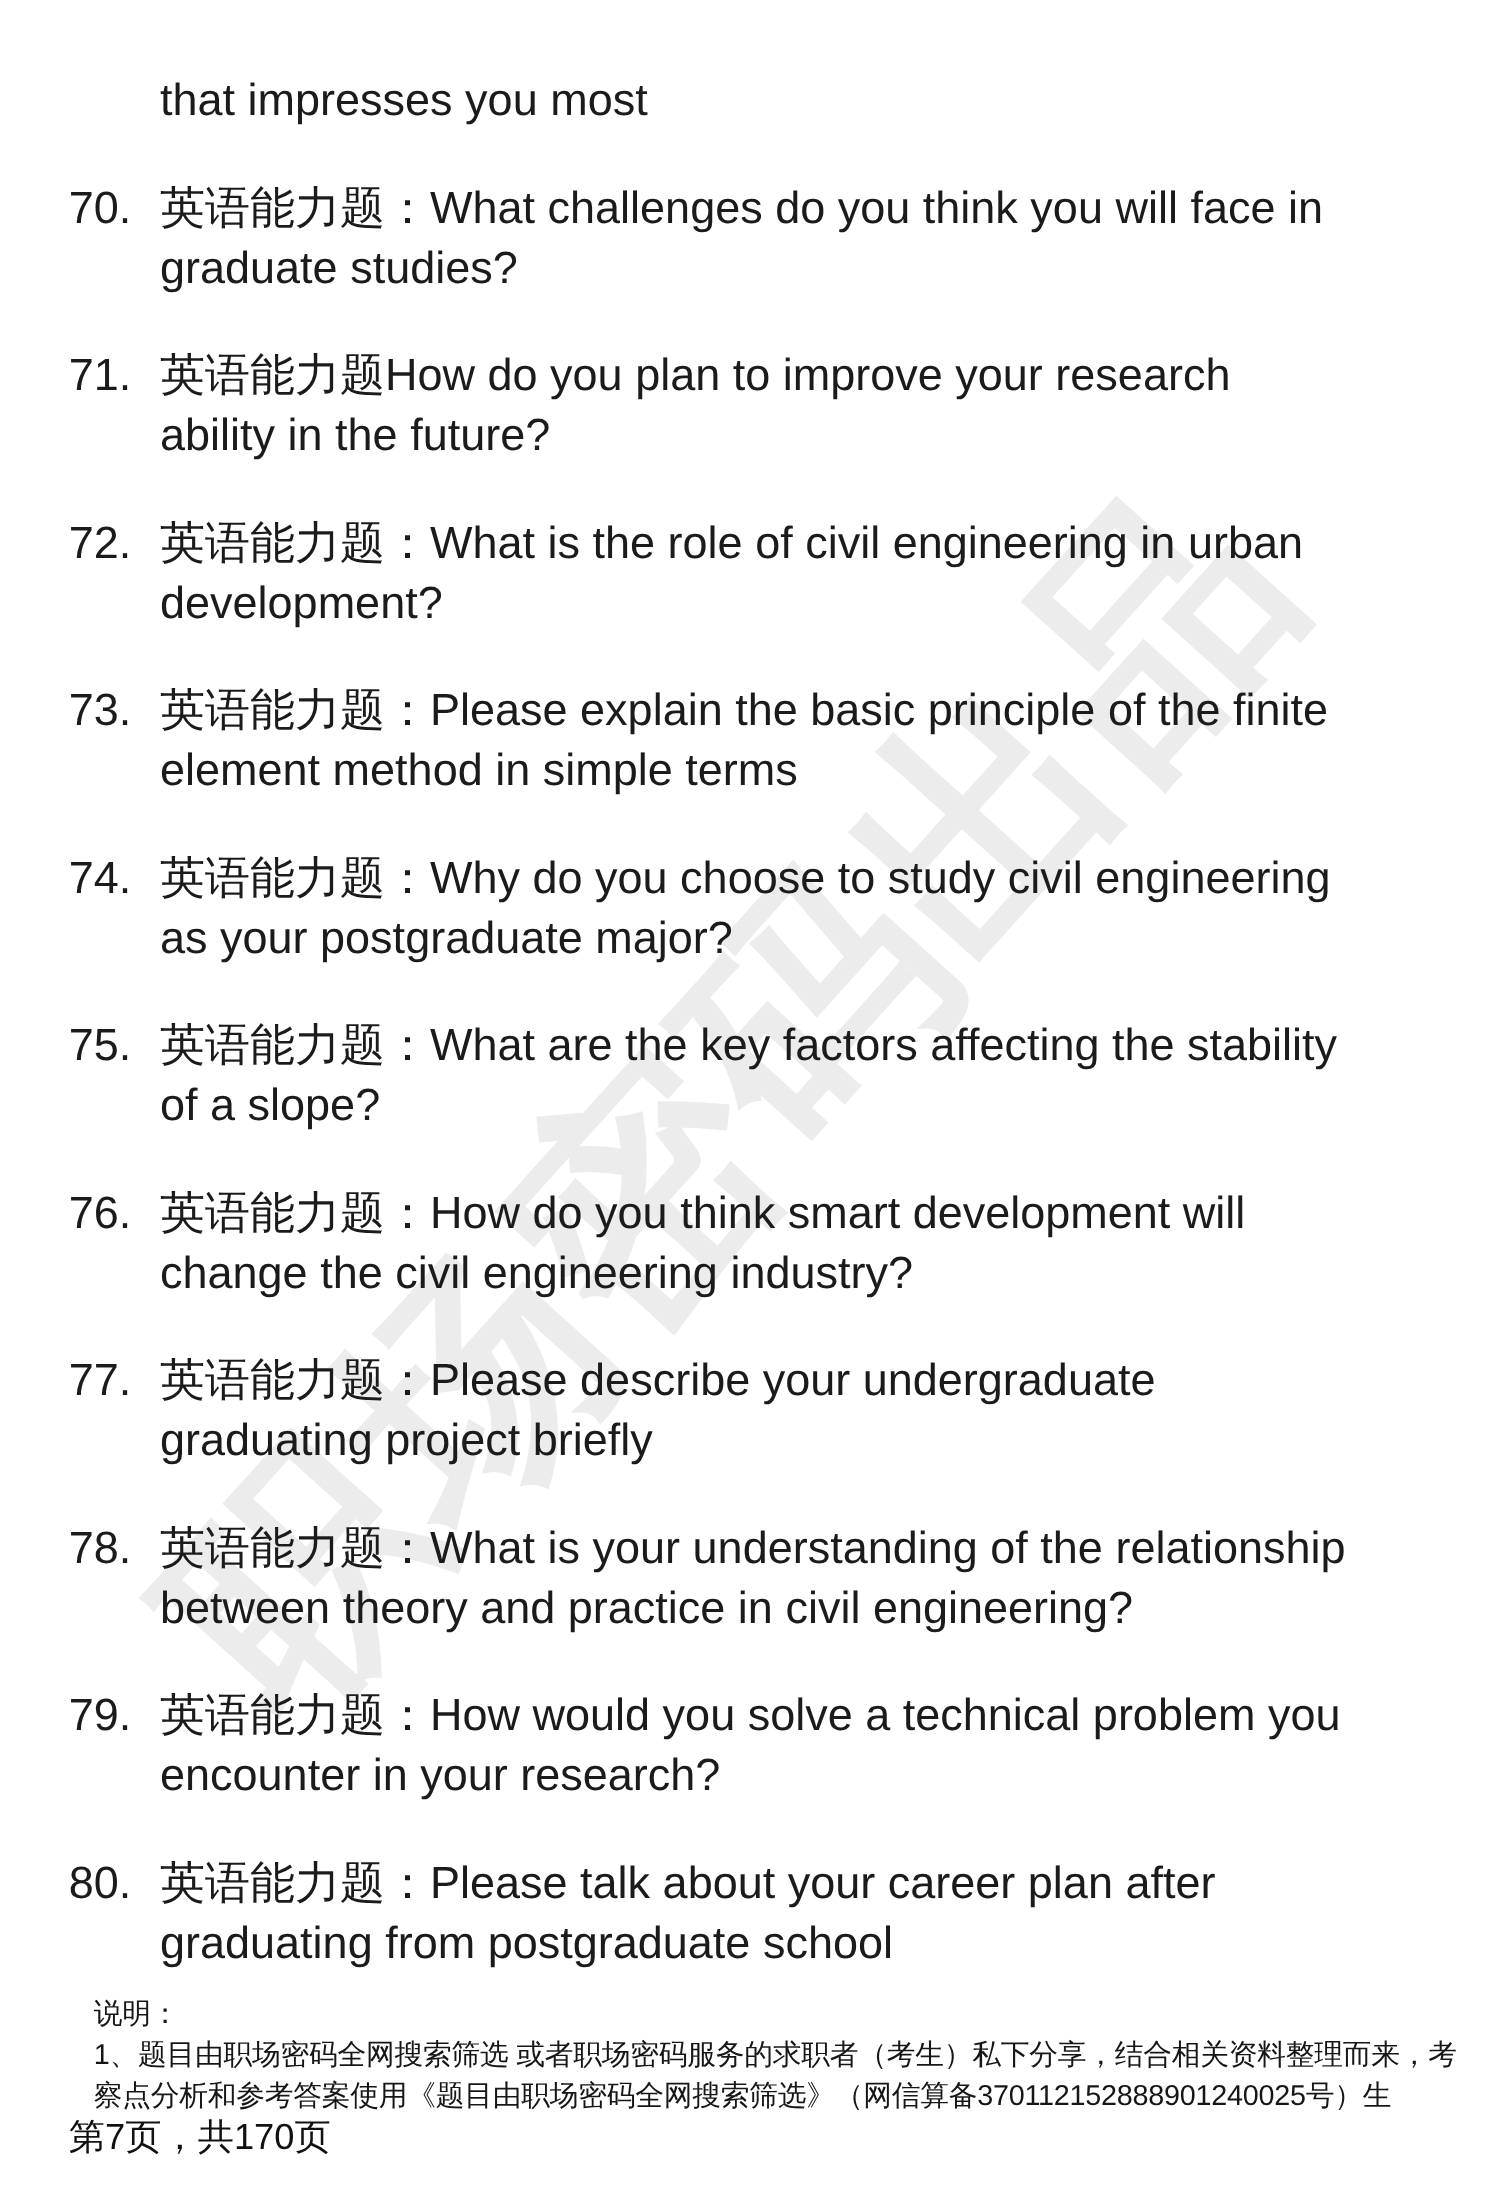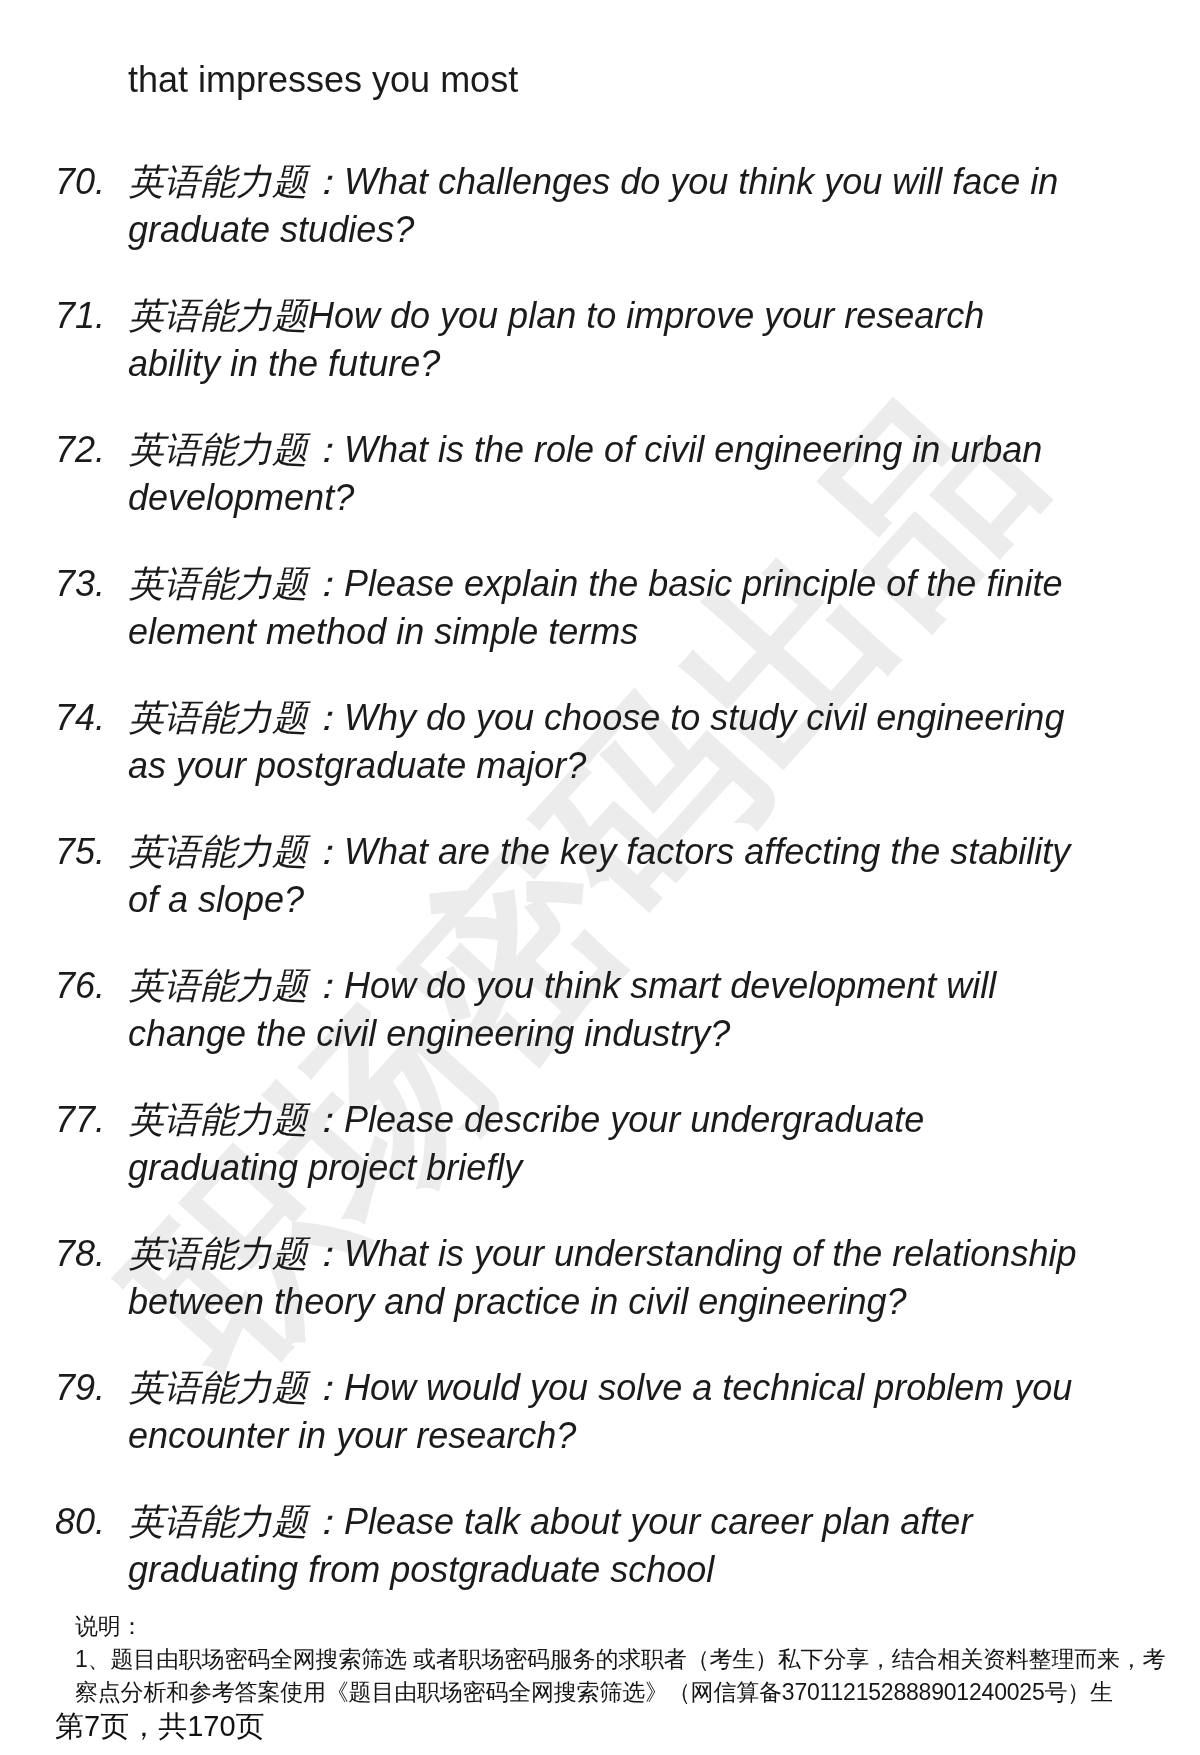--- a/index.html
+++ b/index.html
@@ -32,34 +32,33 @@
   }
   .content {
     position: relative;
     z-index: 1;
     padding: 56px 30px 0 55px;
   }
   .cont-line {
     margin-left: 73px;
     font-size: 36px;
     line-height: 48px;
-    margin-bottom: 54px;
+    margin-bottom: 38px;
     white-space: nowrap;
   }
   .q-list {
     margin: 0;
     padding: 0;
     list-style: none;
   }
   .q {
     display: flex;
     font-size: 36px;
     line-height: 48px;
     margin-bottom: 38px;
-    font-style: italic;
   }
   .q-num {
     flex: 0 0 73px;
   }
   .q-text {
     flex: 1 1 auto;
   }
   .q-line {
     display: block;
     white-space: nowrap;

